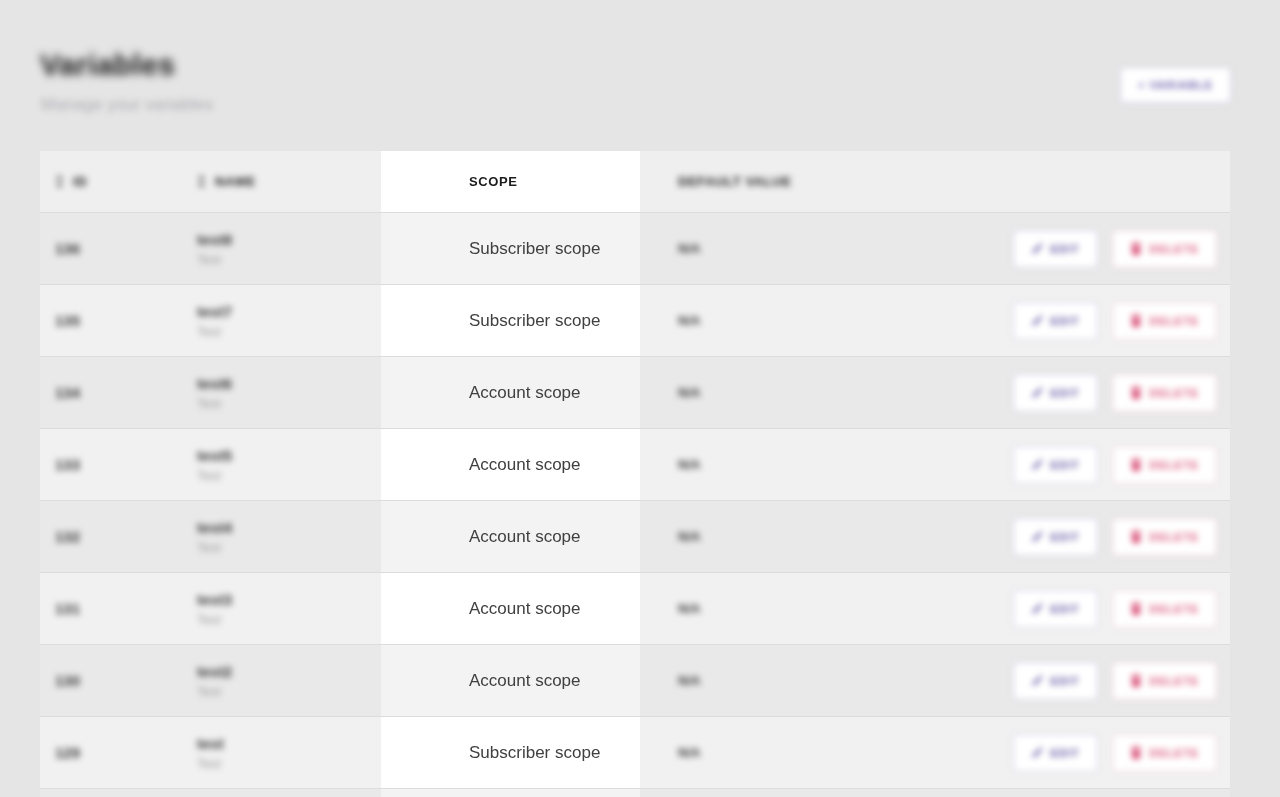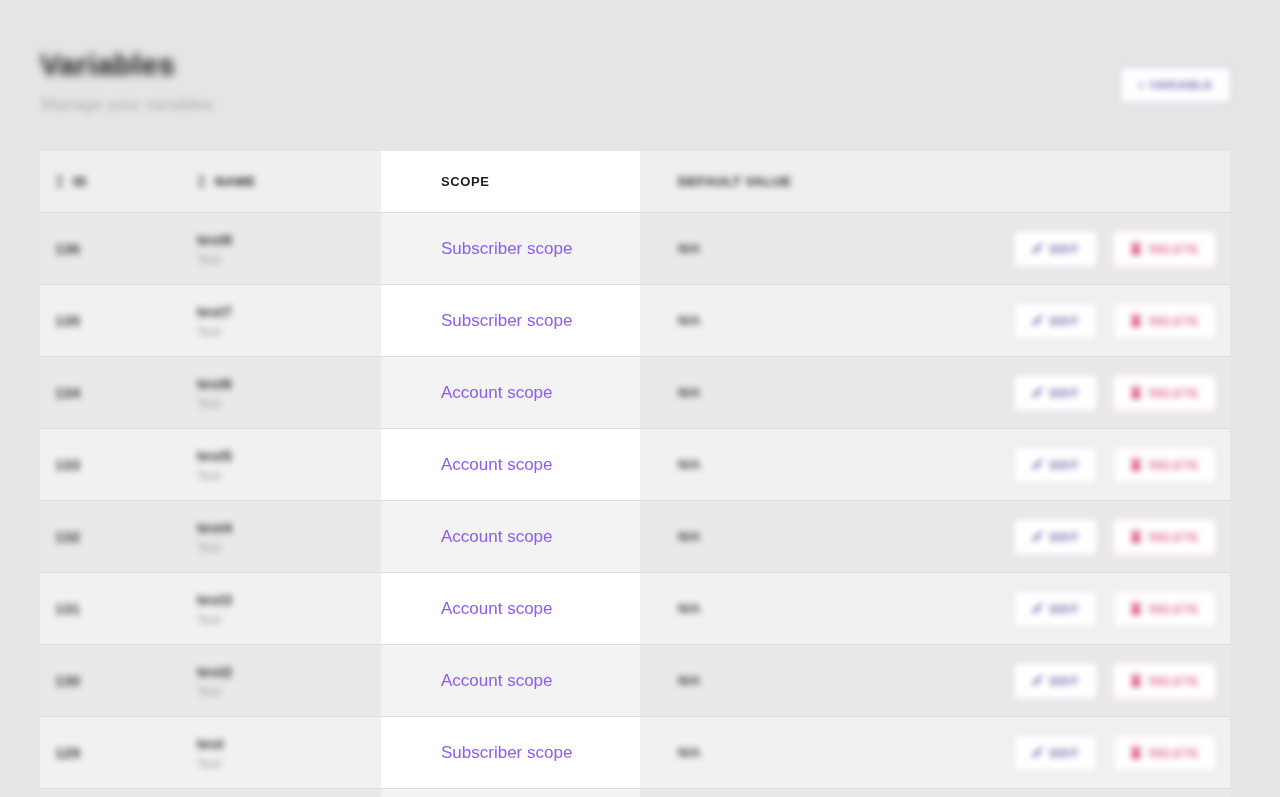--- a/index.html
+++ b/index.html
@@ -35,37 +35,37 @@
   
   .table { position: absolute; left: 40px; top: 151px; width: 1190px; }
   .row { display: flex; align-items: stretch; }
   .row.header { height: 61px; background: #efefef; }
   .row.data   { height: 72px; background: #f1f1f1; border-top: 1px solid #dcdcdc; }
   .row.data.shade { background: #e9e9e9; }
 
   .cell { display: flex; align-items: center; }
   .c-id      { width: 155px; padding-left: 15px; }
   .c-name    { width: 186px; padding-left: 2px; }
-  .c-scope   { width: 259px; padding-left: 60px; background: #ffffff; }
+  .c-scope   { width: 259px; padding-left: 88px; background: #ffffff; }
   .row.data.shade .c-scope { background: #f3f3f3; }
   .row.data .c-scope       { background: #ffffff; }
   .row.data.shade .c-scope { background: #f3f3f3; }
   .c-default { flex: 1; padding-left: 38px; }
   .c-actions { display: flex; align-items: center; justify-content: flex-end;
                gap: 14px; padding-right: 13px; width: 240px; }
 
   .hdr-label { font-size: 13px; font-weight: 700; color: #1c1c1c; letter-spacing: 0.6px; }
   .hdr-group { display: inline-flex; align-items: center; gap: 9px; }
   .sort-glyph { display: inline-flex; color: #555; }
 
   .id-text  { font-size: 15px; font-weight: 600; color: #3b3b3b; }
   .name-wrap{ line-height: 1; }
   .name-main{ font-size: 15px; font-weight: 700; color: #3b3b3b; }
   .name-sub { font-size: 13px; font-weight: 400; color: #9b9b9b; margin-top: 6px; }
-  .scope-text { font-size: 17px; color: #8b5cf6; }
+  .scope-text { font-size: 17px; color: #404040; }
   .default-text { font-size: 13px; font-weight: 600; color: #3b3b3b; }
 
   .btn {
     display: inline-flex; align-items: center; gap: 8px; height: 38px;
     padding: 0 17px; background: #ffffff; border-radius: 4px;
     font-family: inherit; font-size: 11px; font-weight: 700;
     letter-spacing: 1px; cursor: pointer;
   }
   .btn-edit   { border: 1px solid #cdc6e4; color: #5d4f9e; }
   .btn-delete { border: 1px solid #eec6d2; color: #d9537а; }

